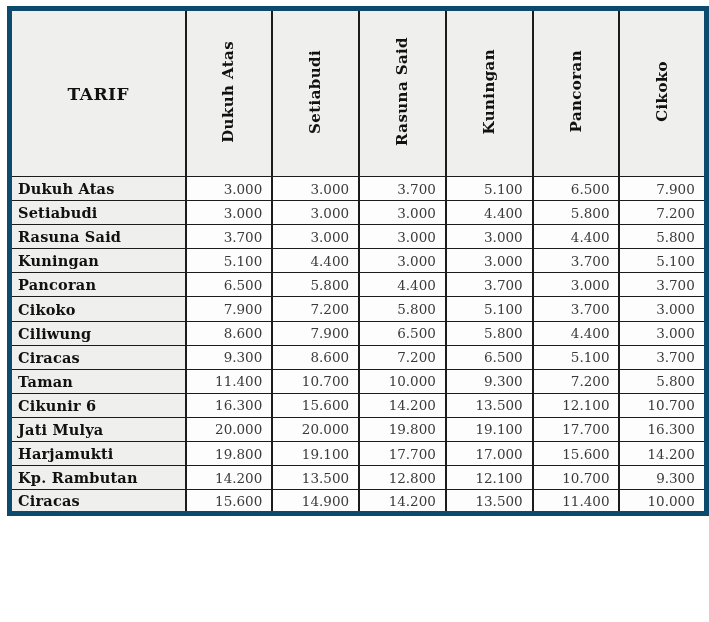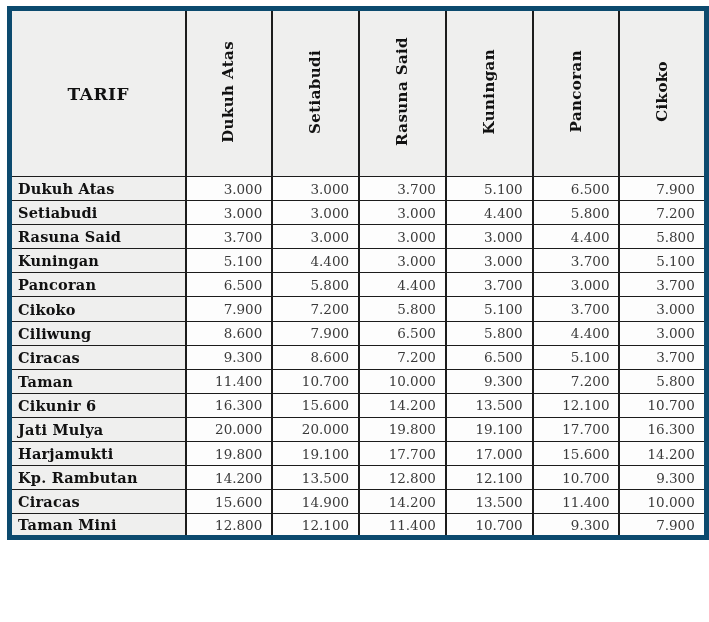--- a/index.html
+++ b/index.html
@@ -230,24 +230,15 @@
         </tr>
         <tr class="data-row">
           <td class="row-label">Ciracas</td>
           <td class="fare-cell">15.600</td>
           <td class="fare-cell">14.900</td>
           <td class="fare-cell">14.200</td>
           <td class="fare-cell">13.500</td>
           <td class="fare-cell">11.400</td>
           <td class="fare-cell">10.000</td>
         </tr>
-        <tr class="data-row">
-          <td class="row-label">Taman Mini</td>
-          <td class="fare-cell">12.800</td>
-          <td class="fare-cell">12.100</td>
-          <td class="fare-cell">11.400</td>
-          <td class="fare-cell">10.700</td>
-          <td class="fare-cell">9.300</td>
-          <td class="fare-cell">7.900</td>
-        </tr>
       </tbody>
   </table>
 </div>
 
 </body></html>

